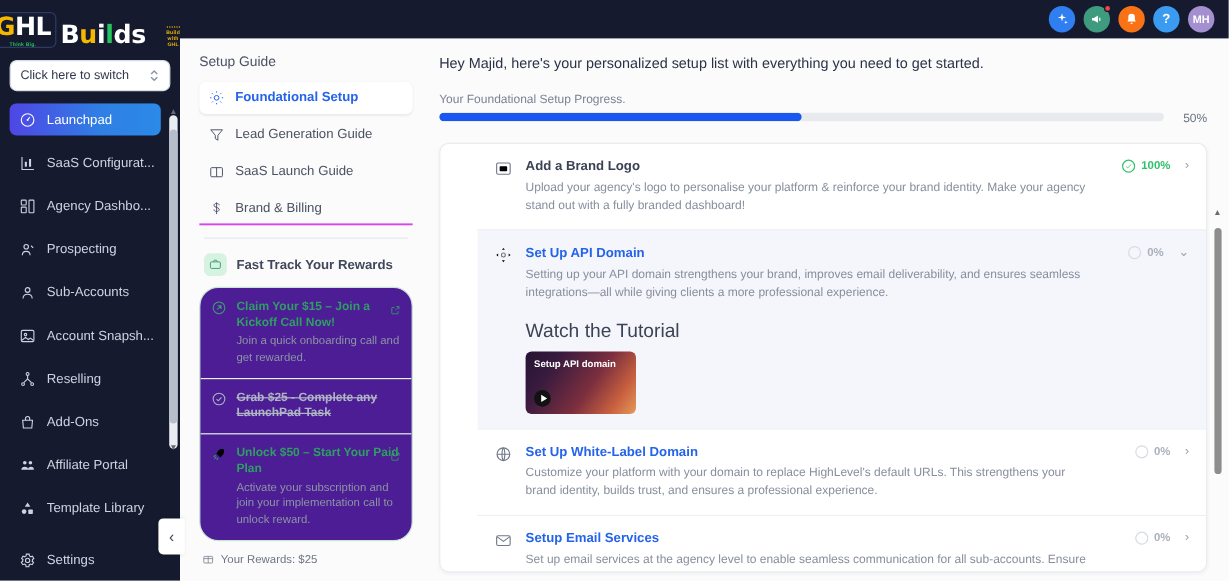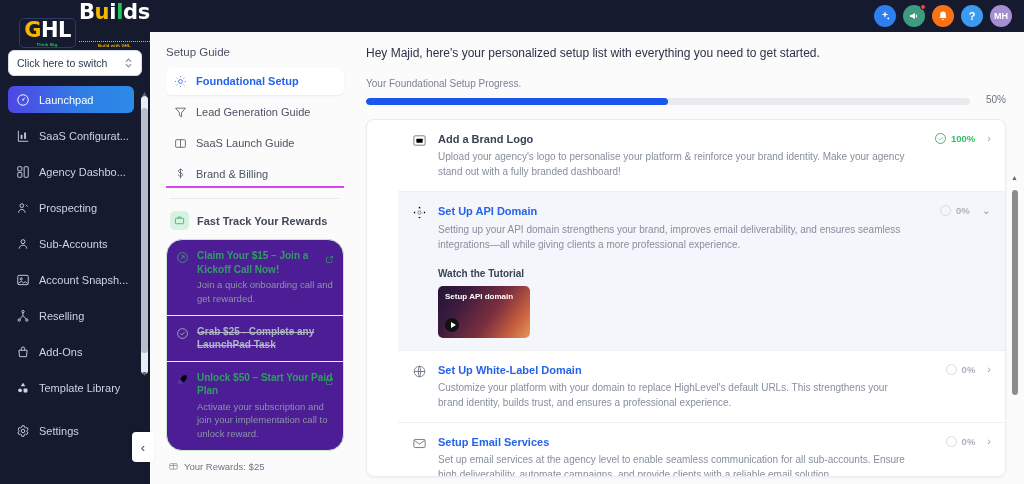--- a/index.html
+++ b/index.html
@@ -26,21 +26,21 @@
     display: flex; align-items: flex-end; gap: 3px;
   }
   .logo-box {
     border: 1.5px solid #2f3a66; border-radius: 5px;
     padding: 1px 4px 0 4px; display: flex; flex-direction: column; align-items: center;
   }
   .logo-ghl { font-size: 21px; font-weight: 800; letter-spacing: -0.5px; line-height: 1; font-family: "DejaVu Sans", sans-serif; }
   .logo-ghl .c1 { color: #f5b700; }
   .logo-ghl .c2 { color: #ffffff; }
   .logo-tag { font-size: 4.2px; color: #22c55e; font-weight: 700; letter-spacing: .2px; margin-top: 1px; }
-  .logo-right { display: flex; flex-direction: column; align-items: center; gap: 17px; }
+  .logo-right { display: flex; flex-direction: row; align-items: center; gap: 17px; }
   .logo-builds { font-size: 21px; font-weight: 800; line-height: 1; letter-spacing: -0.3px; font-family: "DejaVu Sans", sans-serif; }
   .logo-builds .w { color: #ffffff; }
   .logo-builds .y { color: #f5b700; }
   .logo-builds .g { color: #22c55e; }
   .logo-sub { font-size: 4.2px; color: #f5b700; font-weight: 700; letter-spacing: .2px; border-top: 1px dotted #f5b700; width: 100%; text-align: center; margin-top: 1px; padding-top: 1px;}
 
   .switcher {
     margin: 4px 8px 10px 8px; height: 26px;
     background: #ffffff; border: 1px solid #d8dce6; border-radius: 6px;
     display: flex; align-items: center; justify-content: space-between;
@@ -150,21 +150,21 @@
   .rw-ext svg { width: 9px; height: 9px; stroke: currentColor; fill:none; stroke-width:1.7;}
 
   .rewards-total { display:flex; align-items:center; gap:5px; margin-top: 9px; padding-left: 2px; }
   .rewards-total svg { width: 11px; height: 11px; stroke:#7b8393; fill:none; stroke-width:1.5;}
   .rewards-total span { font-size: 9.5px; color:#6d7484; }
 
   
   .content { flex: 1; padding: 14px 18px 0 8px; position: relative; min-width:0; }
   .greeting { font-size: 12px; color: #2b3245; margin-bottom: 18px; }
   .prog-label { font-size: 10px; color: #7b8293; margin-bottom: 5px; }
-  .prog-row { display:flex; align-items:flex-end; gap: 10px; margin-bottom: 14px; }
+  .prog-row { display:flex; align-items:flex-start; gap: 10px; margin-bottom: 14px; }
   .prog-track { flex:1; height: 7px; background:#e8eaee; border-radius: 4px; overflow:hidden; }
   .prog-fill { height: 100%; background: #1a56f0; border-radius: 4px; }
   .prog-pct { font-size: 10px; color:#6b7382; width: 26px; text-align:right; }
 
   .cards {
     background:#ffffff; border:1px solid #eaecf1; border-radius: 8px;
     overflow:hidden; box-shadow: 0 1px 3px rgba(20,30,60,.05);
     max-height: 358px;
     padding-left: 31px;
   }
@@ -181,21 +181,21 @@
   .card-right { position:absolute; right: 14px; top: 13px; display:flex; align-items:center; gap: 12px;}
   .pct { display:flex; align-items:center; gap:5px; font-size: 9.5px; }
   .pct .ring { width: 11px; height: 11px; border-radius:50%; border: 1.3px solid #d7dbe3; display:flex; align-items:center; justify-content:center;}
   .pct.done .ring { border-color:#31c06a; }
   .pct.done .ring svg { width:7px; height:7px; stroke:#31c06a; fill:none; stroke-width:2.2;}
   .pct .txt { color:#aab0bc; font-weight:600;}
   .pct.done .txt { color:#31c06a;text-align:right; }
   .card-chev { color:#9aa1af; font-size: 11px; line-height:1; }
 
   .tutorial { margin-top: 12px; }
-  .tut-label { font-size: 10px; color:#3c4355; font-weight:700; margin-bottom: 7px; margin-top: 16px;}
+  .tut-label { font-size: 16px; color:#3c4355; font-weight:400; margin-bottom: 7px; margin-top: 16px;}
   .tut-thumb {
     width: 92px; height: 52px; border-radius: 5px; position: relative; cursor:pointer;
     background: linear-gradient(125deg, #241434 0%, #3a1b3f 25%, #7c2f3e 58%, #c8603f 82%, #e49a5c 100%);
     overflow: hidden;
   }
   .tut-thumb .tt { position:absolute; top:6px; left:7px; color:#fff; font-size:8px; font-weight:700;}
   .tut-play { position:absolute; left: 7px; bottom: 6px; width: 14px; height: 14px; border-radius:50%; background:#121212; display:flex; align-items:center; justify-content:center;}
   .tut-play i { width:0;height:0;border-left:5px solid #fff;border-top:3px solid transparent;border-bottom:3px solid transparent; margin-left:2px;}
 
   .main-scroll { position:absolute; right: 6px; top: 150px; width: 6px; height: 238px; background:#fbfbfc; }
@@ -318,20 +318,31 @@
       <div class="nav-item">
         <span class="ico">
             <svg viewBox="0 0 24 24">
               <path d="M5 9h14l-1 11H6L5 9z"></path>
               <path d="M9 9V6.5a3 3 0 016 0V9"></path>
             </svg>
           </span>
         <span>Add-Ons</span>
       </div>
 
+      <div class="nav-item">
+        <span class="ico">
+            <svg viewBox="0 0 24 24">
+              <circle cx="8" cy="8" r="2.6" fill="currentColor" stroke="none"></circle>
+              <circle cx="16" cy="8" r="2.6" fill="currentColor" stroke="none"></circle>
+              <path d="M3 18c0-2.7 2.2-4.4 5-4.4s5 1.7 5 4.4" fill="currentColor" stroke="none"></path>
+              <path d="M12.5 18c0-2.7 1.8-4.4 4.5-4.4s4 1.7 4 4.4" fill="currentColor" stroke="none"></path>
+            </svg>
+          </span>
+        <span>Affiliate Portal</span>
+      </div>
 
       <div class="nav-item">
         <span class="ico">
             <svg viewBox="0 0 24 24">
               <path d="M12 3l4 6H8l4-6z" fill="currentColor" stroke="none"></path>
               <circle cx="7" cy="16" r="3.3" fill="currentColor" stroke="none"></circle>
               <rect x="13" y="13" width="6.5" height="6.5" rx="1" fill="currentColor" stroke="none"></rect>
             </svg>
           </span>
         <span>Template Library</span>

